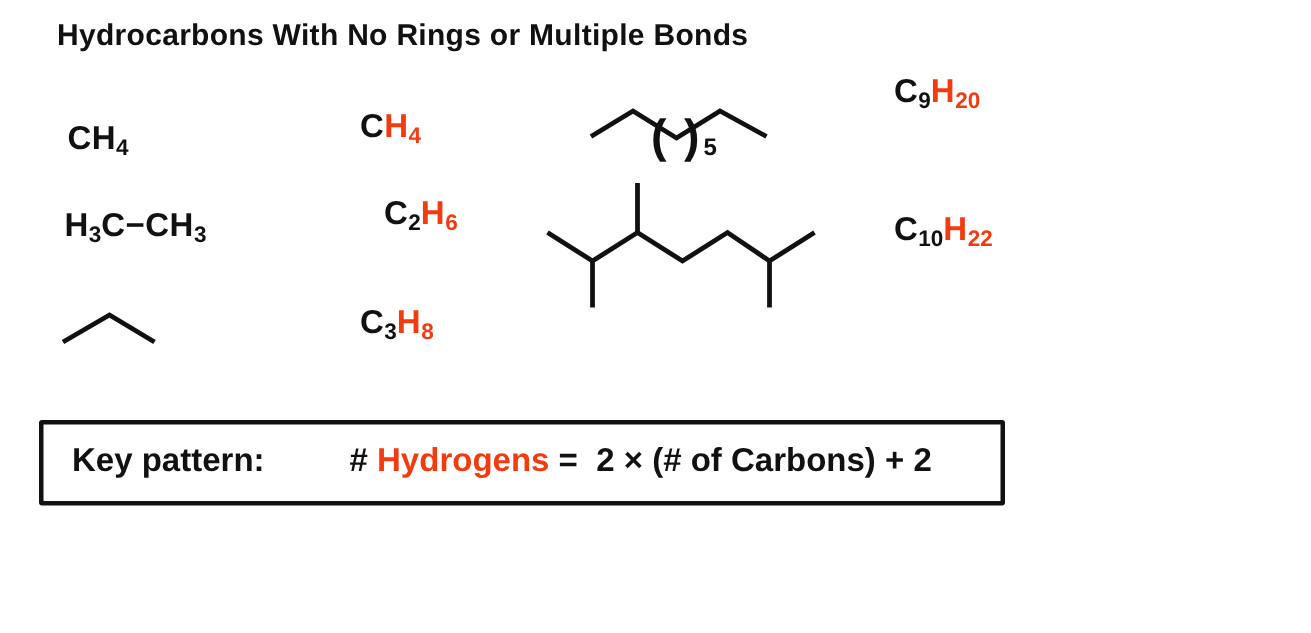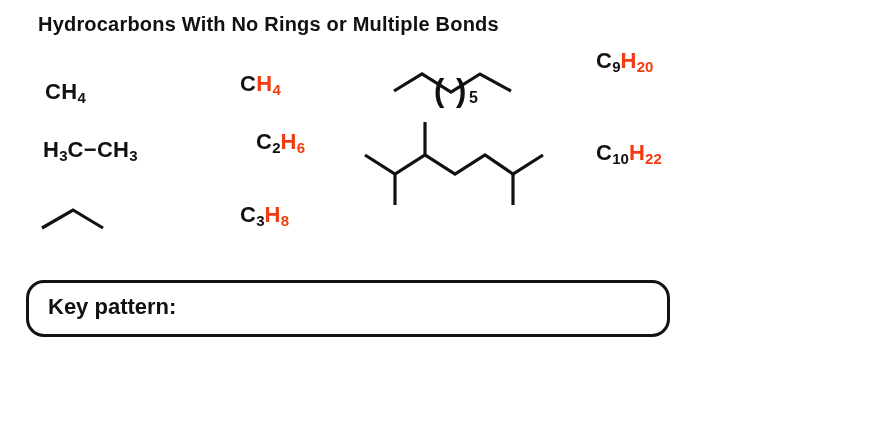--- a/index.html
+++ b/index.html
@@ -33,21 +33,21 @@
   .paren{
     font-family:"Liberation Sans", sans-serif;
     font-size:31px;font-weight:bold;fill:#111111;
   }
   .repeat-count{
     font-family:"Liberation Sans", sans-serif;
     font-size:16px;font-weight:bold;fill:#111111;
   }
   .key-box{
     position:absolute;left:26px;top:280px;width:644px;height:57px;
-    border:3px solid #111111;border-radius:18px;
+    border:3px solid #111111;border-radius:2px;
     box-sizing:border-box;background:#ffffff;text-align:center;
   }
   .key-label{
     position:absolute;left:19px;top:13px;
     font-size:22px;font-weight:bold;line-height:1;white-space:pre;
   }
   .key-eq{
     position:absolute;left:204px;top:13px;
     font-size:22px;font-weight:bold;line-height:1;white-space:pre;
   }
@@ -92,16 +92,17 @@
   <div class="formula" style="left:256px;top:131px"><span>C</span><span class="sub">2</span><span class="red">H</span><span class="sub red">6</span></div>
 
   <div class="formula" style="left:240px;top:204px"><span>C</span><span class="sub">3</span><span class="red">H</span><span class="sub red">8</span></div>
 
   <div class="formula" style="left:596px;top:50px"><span>C</span><span class="sub">9</span><span class="red">H</span><span class="sub red">20</span></div>
 
   <div class="formula" style="left:596px;top:142px"><span>C</span><span class="sub">10</span><span class="red">H</span><span class="sub red">22</span></div>
 
   <div class="key-box">
     <div class="key-label">Key pattern:</div>
+    <div class="key-eq"><span># </span><span class="red">Hydrogens</span><span> =  2 × (# of Carbons) + 2</span></div>
   </div>
 
 
 </div>
 
 </body></html>

